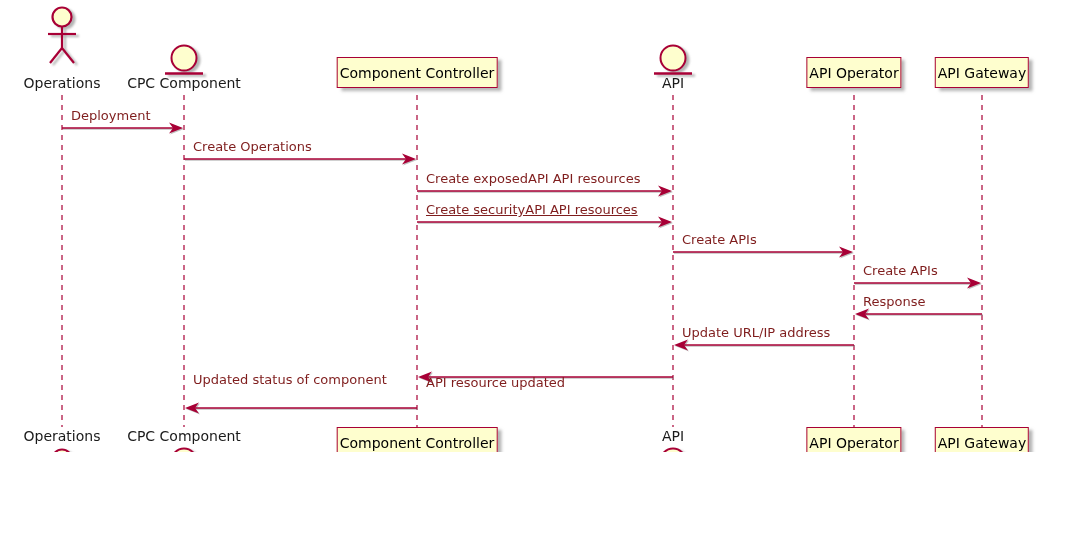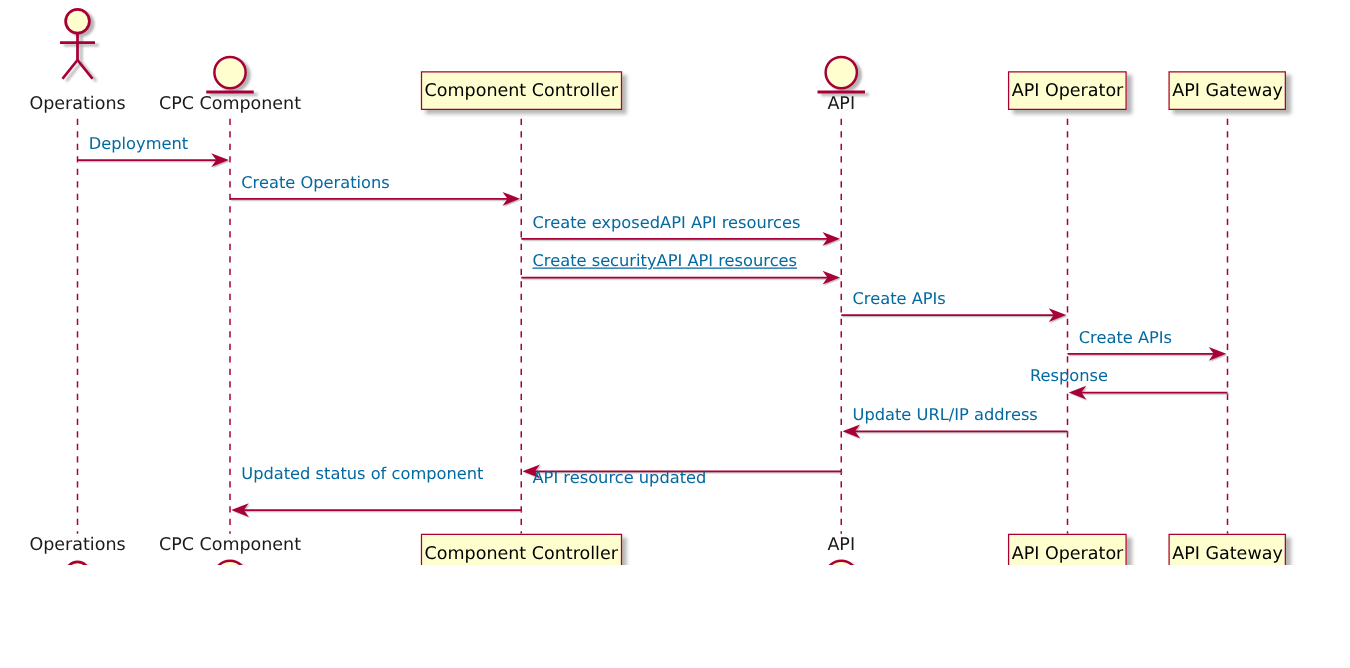--- a/index.html
+++ b/index.html
@@ -46,21 +46,21 @@
     transform: translateX(-50%);
     white-space: nowrap;
     font-size: 14px;
     color: #1a1a1a;
     line-height: 15px;
   }
   .message-label {
     position: absolute;
     white-space: nowrap;
     font-size: 13px;
-    color: #0369a1;
+    color: #7f1d1d;
     line-height: 16px;
   }
 </style>
 </head>
 <body>
 
 <div id="diagram">
   <svg id="links-layer" width="1080" height="534" viewBox="0 0 1080 534" xmlns="http://www.w3.org/2000/svg">
       <line x1="62" y1="95" x2="62" y2="427" stroke="#A80036" stroke-width="1.2" stroke-dasharray="5,5"></line>
       <line x1="184" y1="95" x2="184" y2="427" stroke="#A80036" stroke-width="1.2" stroke-dasharray="5,5"></line>
@@ -151,18 +151,18 @@
       <div class="participant-box" style="left: 854px; top: 57px;">API Operator</div>
       <div class="participant-box" style="left: 854px; top: 427px;">API Operator</div>
       <div class="participant-box" style="left: 982px; top: 57px;">API Gateway</div>
       <div class="participant-box" style="left: 982px; top: 427px;">API Gateway</div>
       <div class="message-label" style="left: 71px; top: 108px;">Deployment</div>
       <div class="message-label" style="left: 193px; top: 139px;">Create Operations</div>
       <div class="message-label" style="left: 426px; top: 171px;">Create exposedAPI API resources</div>
       <div class="message-label" style="left: 426px; top: 202px; text-decoration: underline;">Create securityAPI API resources</div>
       <div class="message-label" style="left: 682px; top: 232px;">Create APIs</div>
       <div class="message-label" style="left: 863px; top: 263px;">Create APIs</div>
-      <div class="message-label" style="left: 824px; top: 294px;">Response</div>
+      <div class="message-label" style="left: 863px; top: 294px;">Response</div>
       <div class="message-label" style="left: 682px; top: 325px;">Update URL/IP address</div>
       <div class="message-label" style="left: 426px; top: 357px; margin-top: 18px;">API resource updated</div>
       <div class="message-label" style="left: 193px; top: 372px;">Updated status of component</div>
     </div>
 </div>
 
 </body></html>

